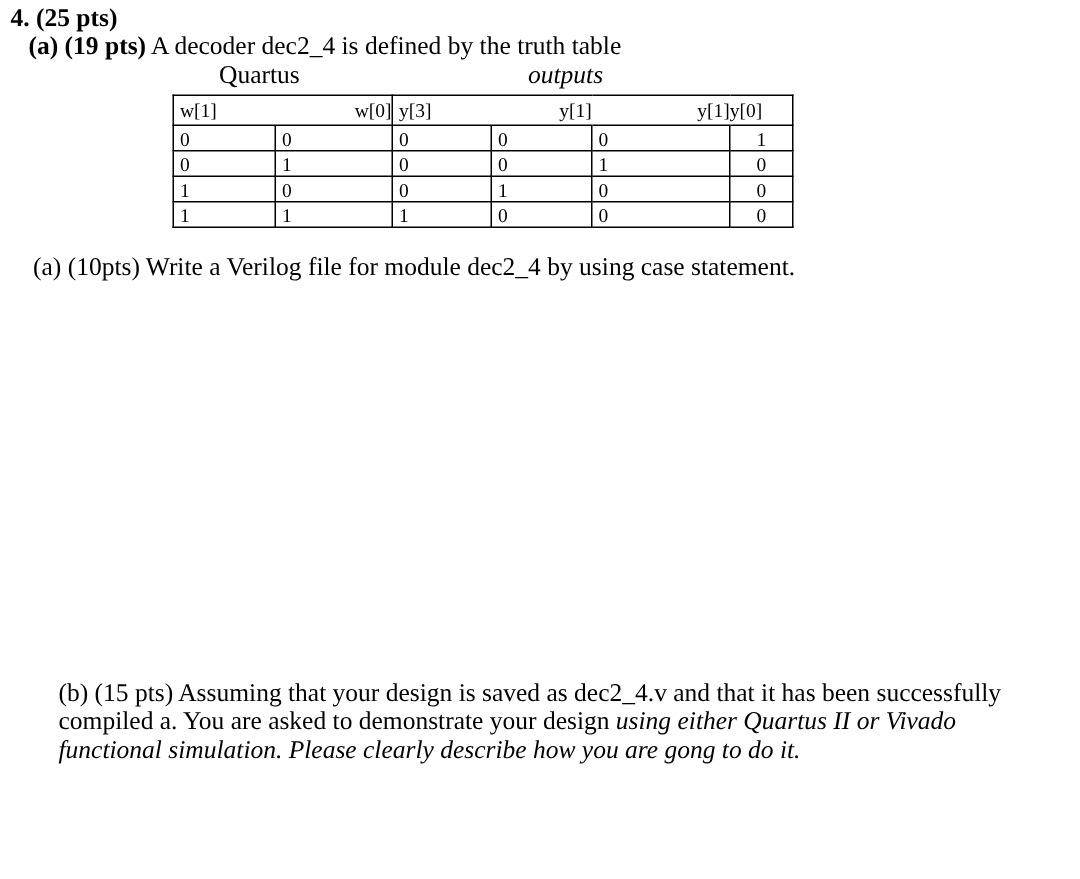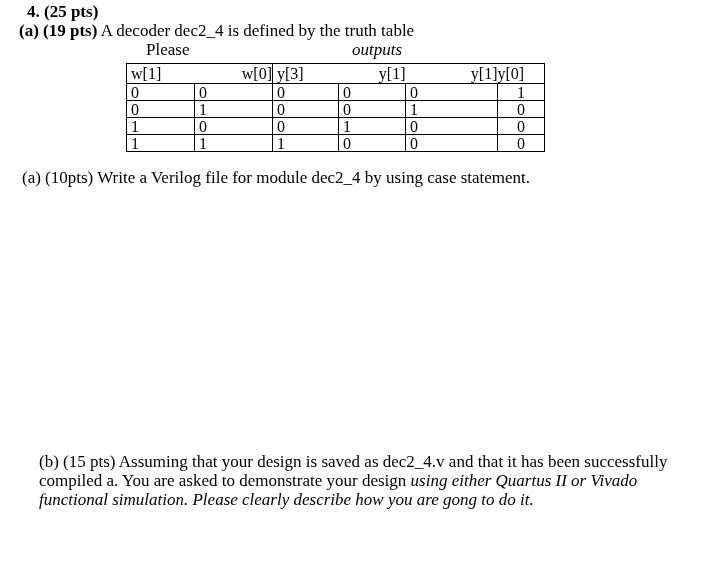--- a/index.html
+++ b/index.html
@@ -13,42 +13,41 @@
       position: relative;
       overflow: hidden;
       font-family: "Liberation Serif", "DejaVu Serif", serif;
       color: #000000;
     }
     .abs { position: absolute; white-space: nowrap; }
     .title {
       left: 7px; top: 2px;
       font-size: 17px; font-weight: bold;
       line-height: 20px;
-      margin-left: 20px;
     }
     .q-a {
       left: 19px; top: 21px;
       font-size: 17px;
       line-height: 20px;
     }
     .q-a b { font-weight: bold; }
     .group-label {
       font-size: 17px;
       line-height: 18px;
       top: 41px;
     }
     .inputs-label { left: 146px; }
     .outputs-label { left: 352px; font-style: italic; }
 
     table.tt {
       position: absolute;
-      left: 126px;
+      left: 115px;
       top: 63px;
       border-collapse: collapse;
-      font-size: 16px;
+      font-size: 13px;
       line-height: 15px;
       border-radius: 29px;
     }
     table.tt td {
       padding: 0 0 0 4px;
       height: 16px;
       border: 1px solid #000;
       vertical-align: middle;
       text-align: left;
     }
@@ -89,21 +88,21 @@
   </style>
 </head>
 <body>
 
 <div class="abs title">4. (25 pts)</div>
 
 <div class="abs q-a">
   <b>(a) (19 pts)</b><span> A decoder dec2_4  is defined by the truth table</span>
 </div>
 
-<div class="abs group-label inputs-label">Please</div>
+<div class="abs group-label inputs-label">Quartus</div>
 <div class="abs group-label outputs-label">outputs</div>
 
 <table class="tt">
   <colgroup>
     <col class="c0">
       <col class="c1">
       <col class="c2">
       <col class="c3">
       <col class="c4">
       <col class="c5">

